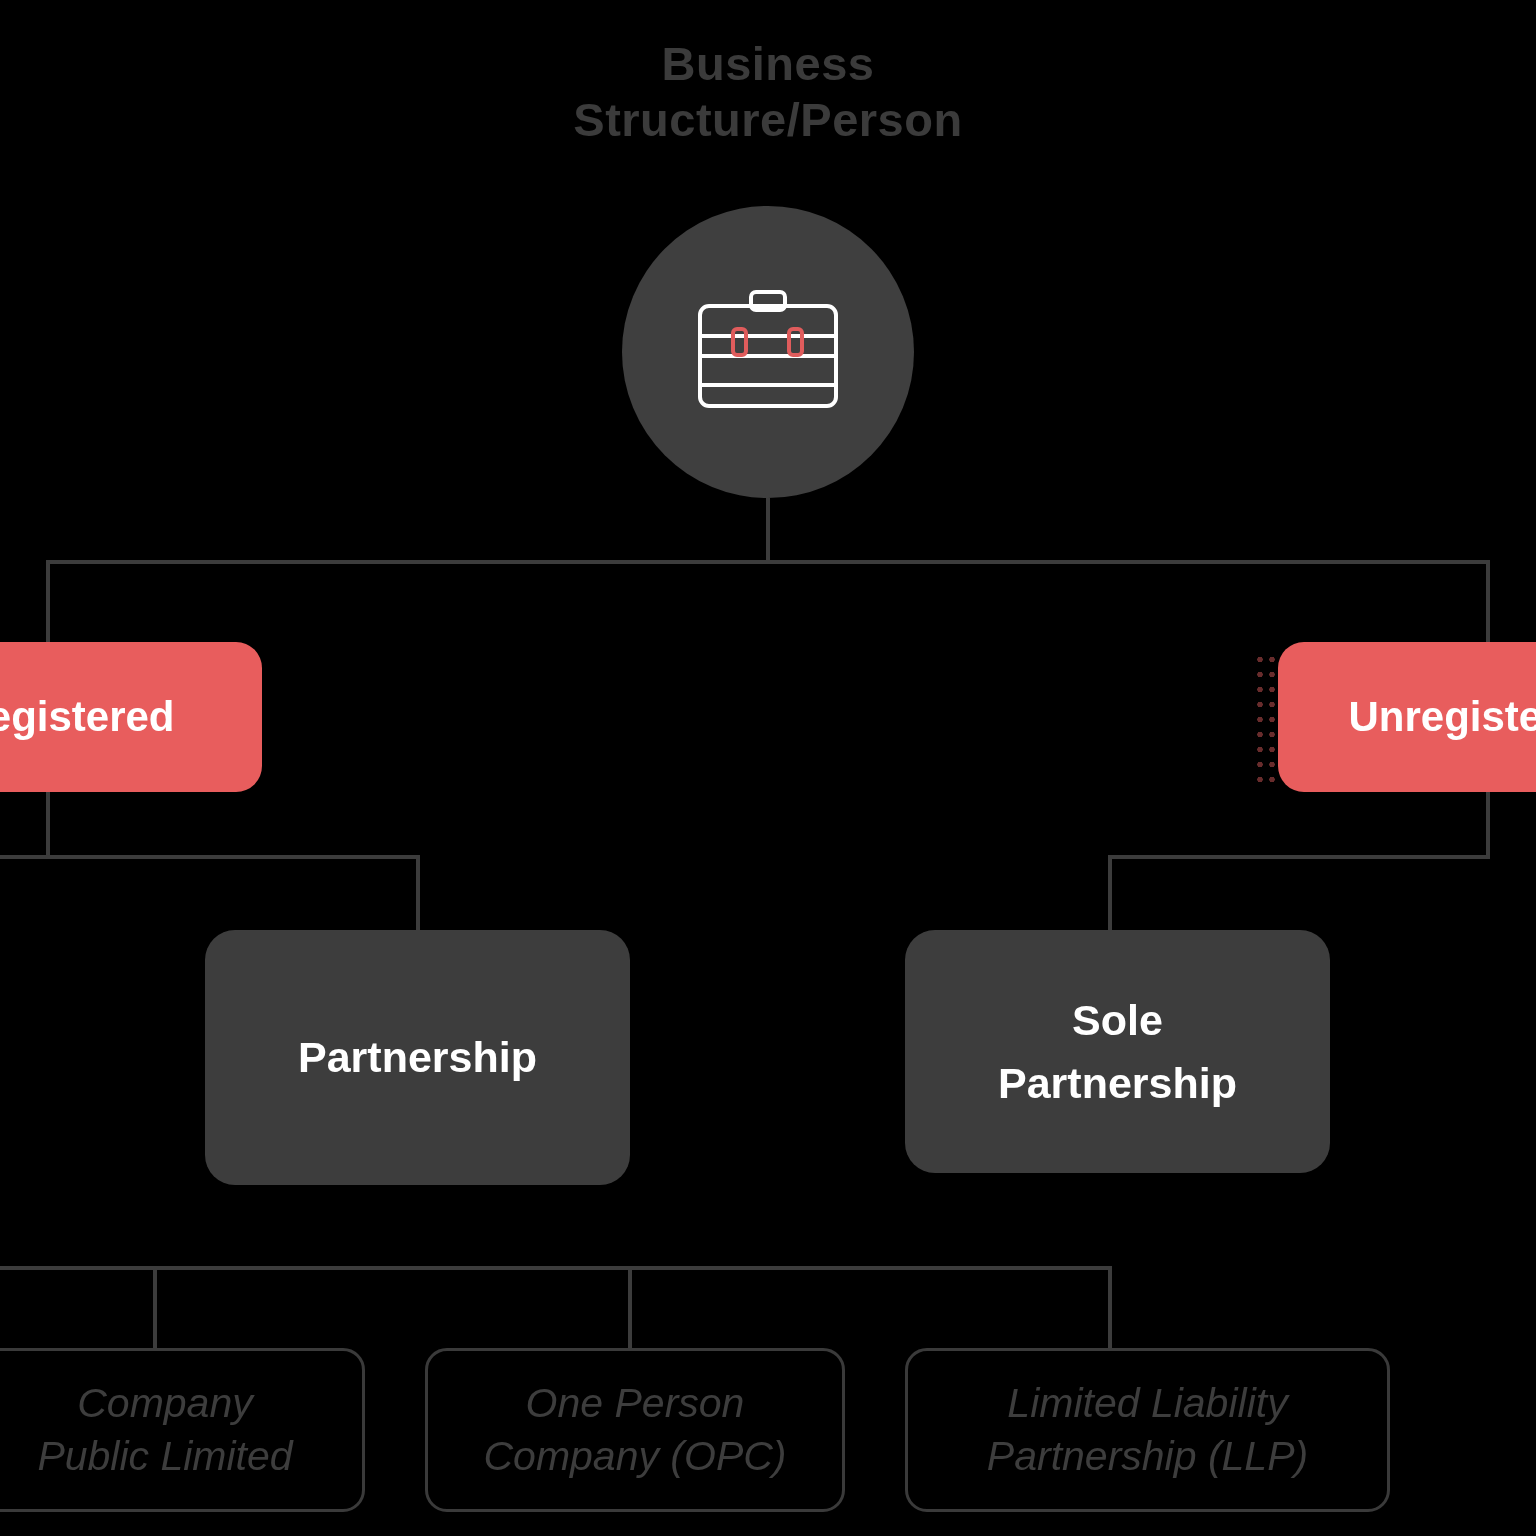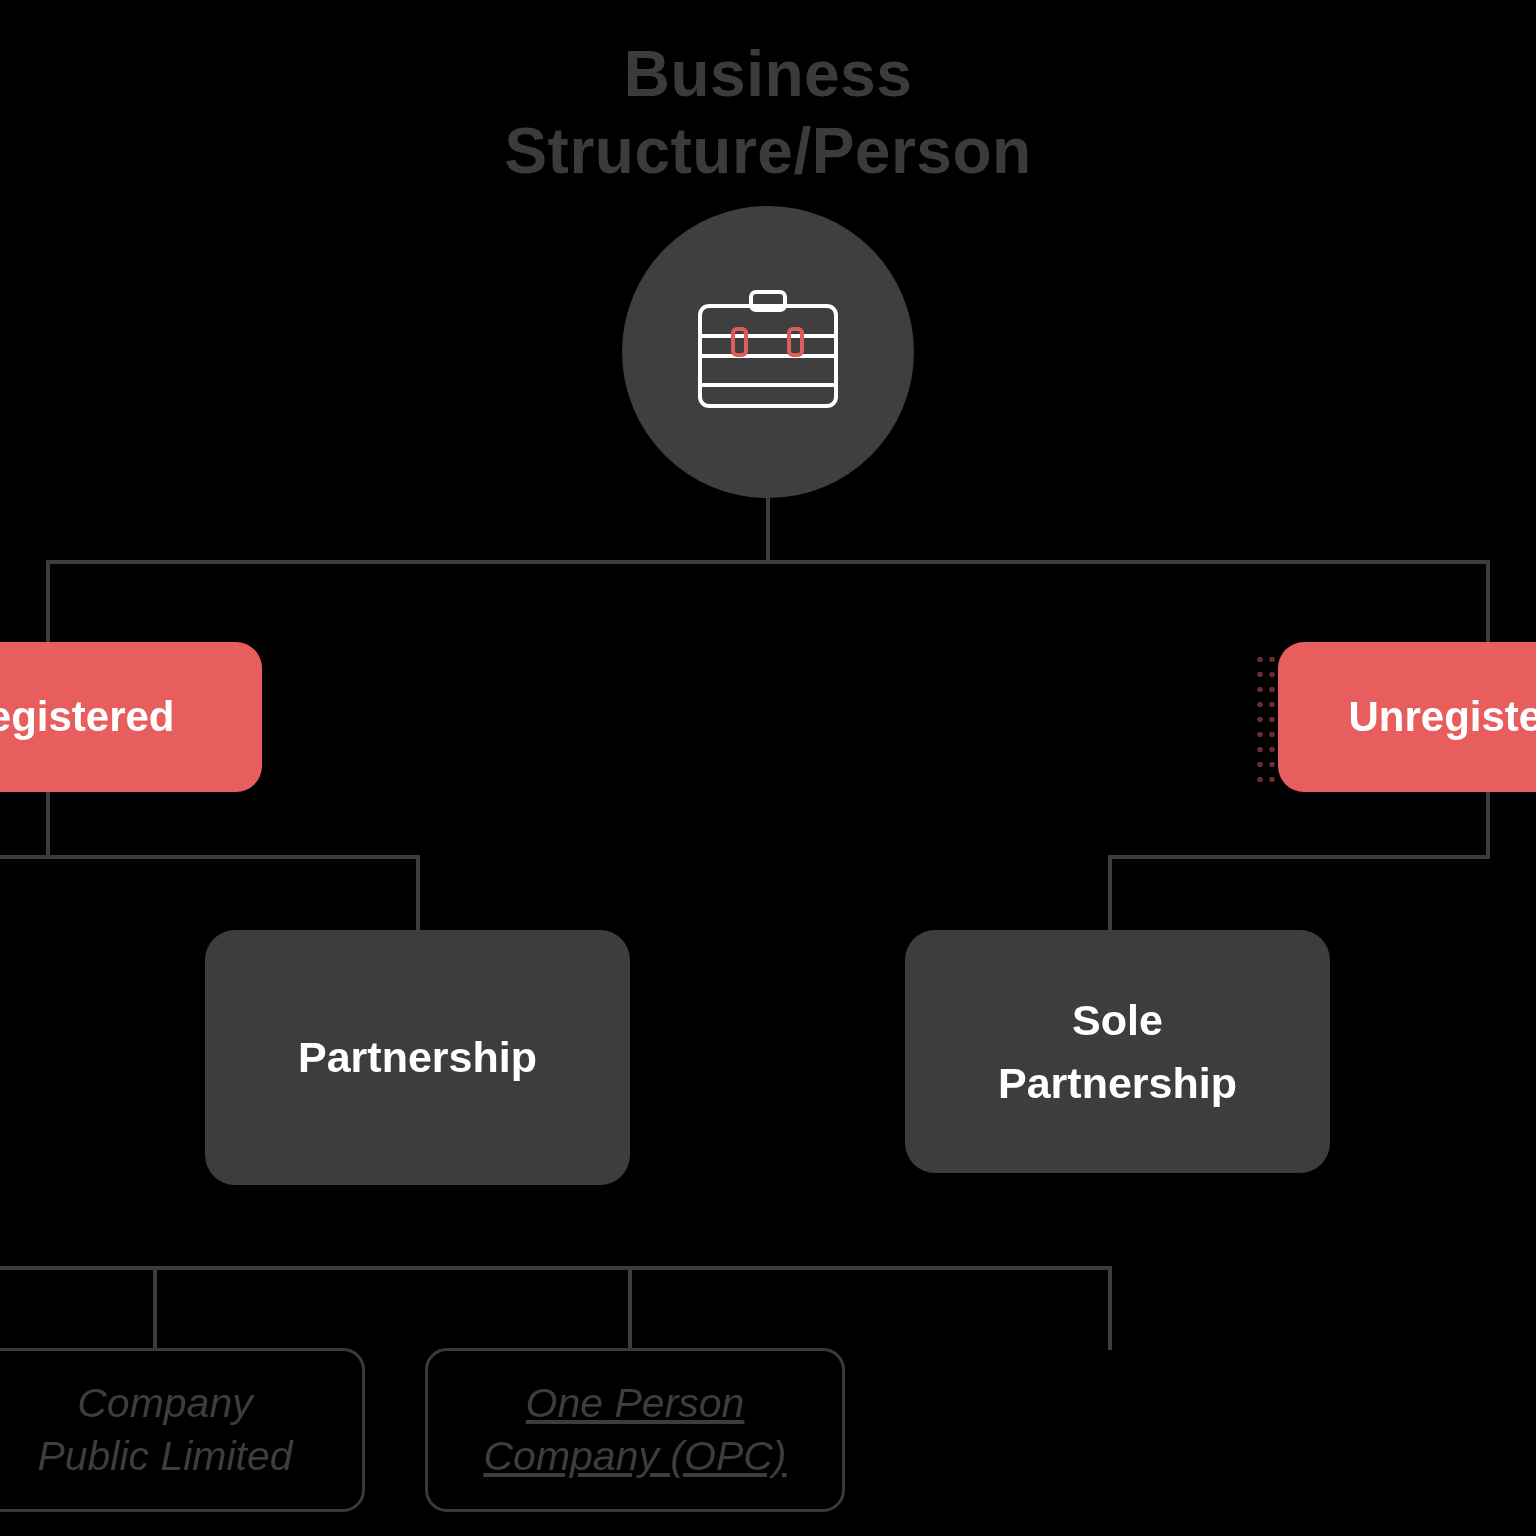--- a/index.html
+++ b/index.html
@@ -16,21 +16,21 @@
     font-family: "Liberation Sans", sans-serif;
   }
   .title {
     position: absolute;
     left: 50%;
     top: 36px;
     transform: translateX(-50%);
     width: 620px;
     text-align: center;
     color: #3b3b3b;
-    font-size: 64px;
+    font-size: 47px;
     font-weight: 700;
     line-height: 1.2;
     letter-spacing: 0.5px;
   }
   .title .t-line { display: block; }
 
   .root-circle {
     position: absolute;
     left: 622px;
     top: 206px;
@@ -83,21 +83,21 @@
     font-weight: 400;
     line-height: 1.3;
   }
 
   
   .registered     { left: -130px; top: 642px; width: 392px; height: 150px; }
   .unregistered   { left: 1278px; top: 642px; width: 400px; height: 150px; }
   .partnership    { left: 205px;  top: 930px; width: 425px; height: 255px; }
   .sole           { left: 905px;  top: 930px; width: 425px; height: 243px; }
   .b-public       { left: -35px;  top: 1348px; width: 400px; height: 164px; }
-  .b-opc          { left: 425px;  top: 1348px; width: 420px; height: 164px; text-decoration: underline; }
+  .b-opc          { left: 425px;  top: 1348px; width: 420px; height: 164px; }
   .b-llp          { left: 905px;  top: 1348px; width: 485px; height: 164px; }
 
   
   .v-root   { left: 766px;  top: 498px;  width: 4px;    height: 64px; }
   .h-main   { left: 46px;   top: 560px;  width: 1444px; height: 4px; }
   .v-left   { left: 46px;   top: 560px;  width: 4px;    height: 84px; }
   .v-right  { left: 1486px; top: 560px;  width: 4px;    height: 84px; }
   .v-regd   { left: 46px;   top: 790px;  width: 4px;    height: 67px; }
   .h-reg    { left: -12px;  top: 855px;  width: 432px;  height: 4px; }
   .v-part   { left: 416px;  top: 855px;  width: 4px;    height: 77px; }
@@ -186,14 +186,20 @@
     </span>
   </div>
 
   <div class="node node-outline b-opc">
     <span>
       <span class="n-line">One Person</span>
       <span class="n-line">Company (OPC)</span>
     </span>
   </div>
 
+  <div class="node node-outline b-llp">
+    <span>
+      <span class="n-line">Limited Liability</span>
+      <span class="n-line">Partnership (LLP)</span>
+    </span>
+  </div>
 
 </div>
 
 </body></html>

